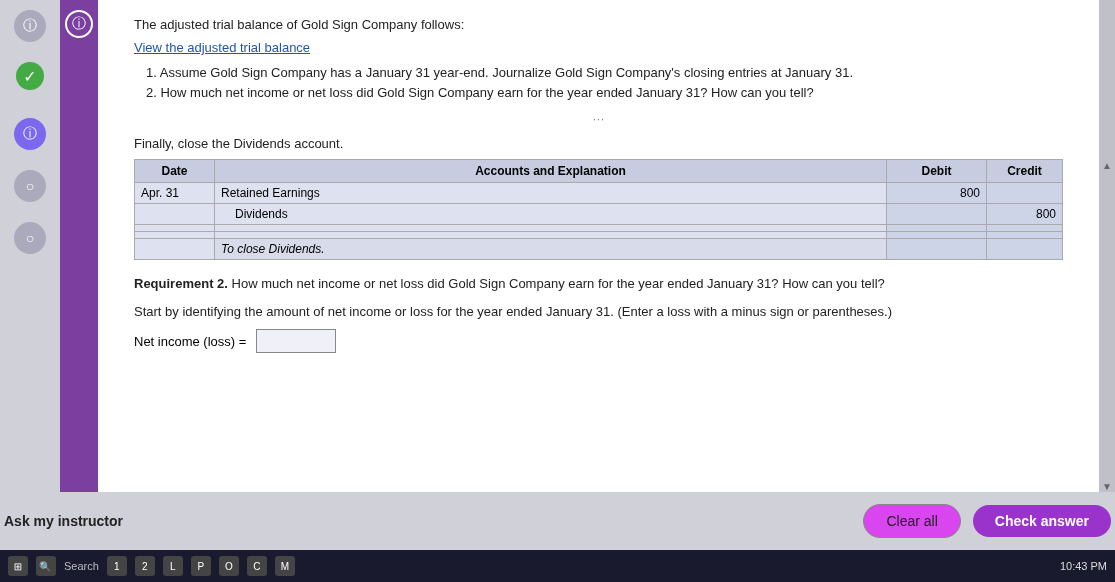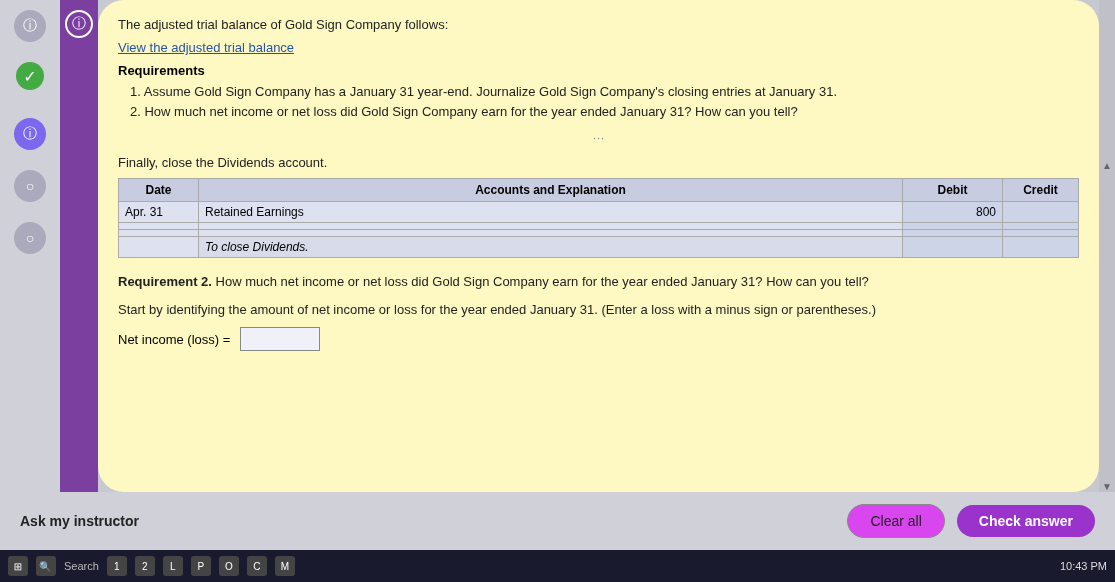--- a/index.html
+++ b/index.html
@@ -43,25 +43,24 @@
       font-size: 14px;
       cursor: pointer;
     }
 
     .sidebar-icon.active {
       background: #7b68ee;
     }
 
     .content-panel {
       flex: 1;
-      background: #fef9c3;
-      padding: 16px 20px;
+      background: #ffffff;
+      padding: 16px 36px;
       overflow-y: auto;
       position: relative;
-      border-radius: 26px;
     }
 
     .intro-text {
       font-size: 13px;
       color: #222;
       margin-bottom: 6px;
       line-height: 1.4;
     }
 
     .link-text {
@@ -174,21 +173,21 @@
       background: #f0f0f8;
       padding: 2px 4px;
       font-size: 13px;
     }
 
     .bottom-bar {
       height: 58px;
       background: #d0d0d8;
       display: flex;
       align-items: center;
-      padding: 0 20px;
+      padding: 0 4px;
       gap: 16px;
       justify-content: space-between;
     }
 
     .bottom-left {
       display: flex;
       align-items: center;
       gap: 10px;
     }
 
@@ -316,21 +315,20 @@
   <div class="purple-tab">
     <div class="purple-circle">ⓘ</div>
   </div>
 
   <div class="content-panel">
 
     <p class="intro-text">The adjusted trial balance of Gold Sign Company follows:</p>
     <a class="link-text">View the adjusted trial balance</a>
 
     <div class="requirements-section" style="margin-top:8px;">
-      <div class="requirements-title">Requirements</div>
       <ol class="requirements-list">
         <li data-num="1">Assume Gold Sign Company has a January 31 year-end. Journalize Gold Sign Company's closing entries at January 31.</li>
         <li data-num="2">How much net income or net loss did Gold Sign Company earn for the year ended January 31? How can you tell?</li>
       </ol>
     </div>
 
     <div class="separator-line">···</div>
 
     <p class="close-dividends-label">Finally, close the Dividends account.</p>
 
@@ -342,20 +340,26 @@
           <th class="debit-col">Debit</th>
           <th class="credit-col">Credit</th>
         </tr>
       </thead>
       <tbody>
         <tr>
           <td>Apr. 31</td>
           <td>Retained Earnings</td>
           <td class="debit-cell">800</td>
           <td class="credit-cell"></td>
+        </tr>
+        <tr>
+          <td></td>
+          <td class="indent">Dividends</td>
+          <td class="debit-cell"></td>
+          <td class="credit-cell">800</td>
         </tr>
         <tr>
           <td></td>
           <td></td>
           <td class="debit-cell"></td>
           <td class="credit-cell"></td>
         </tr>
         <tr>
           <td></td>
           <td></td>

